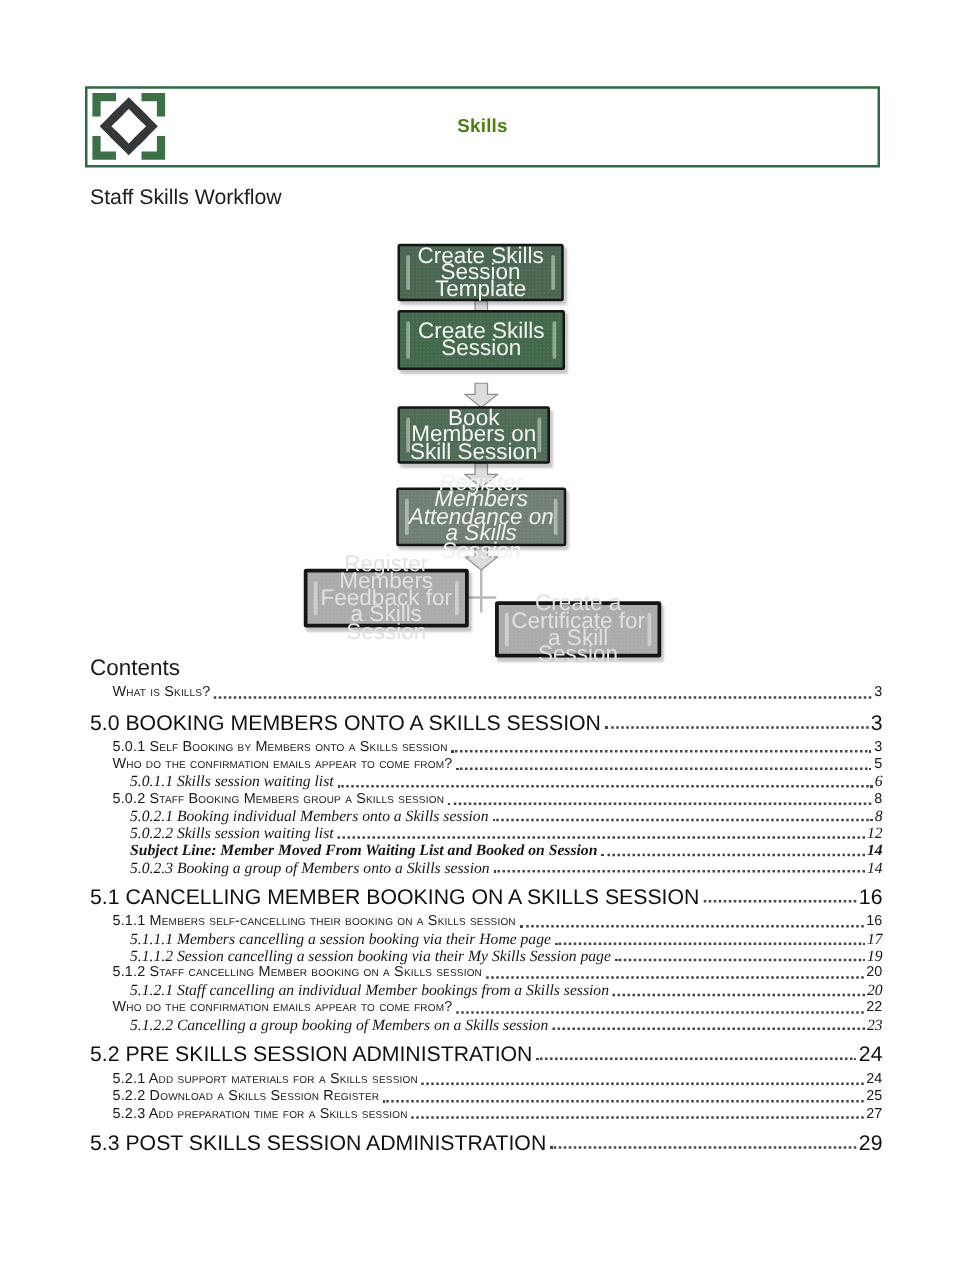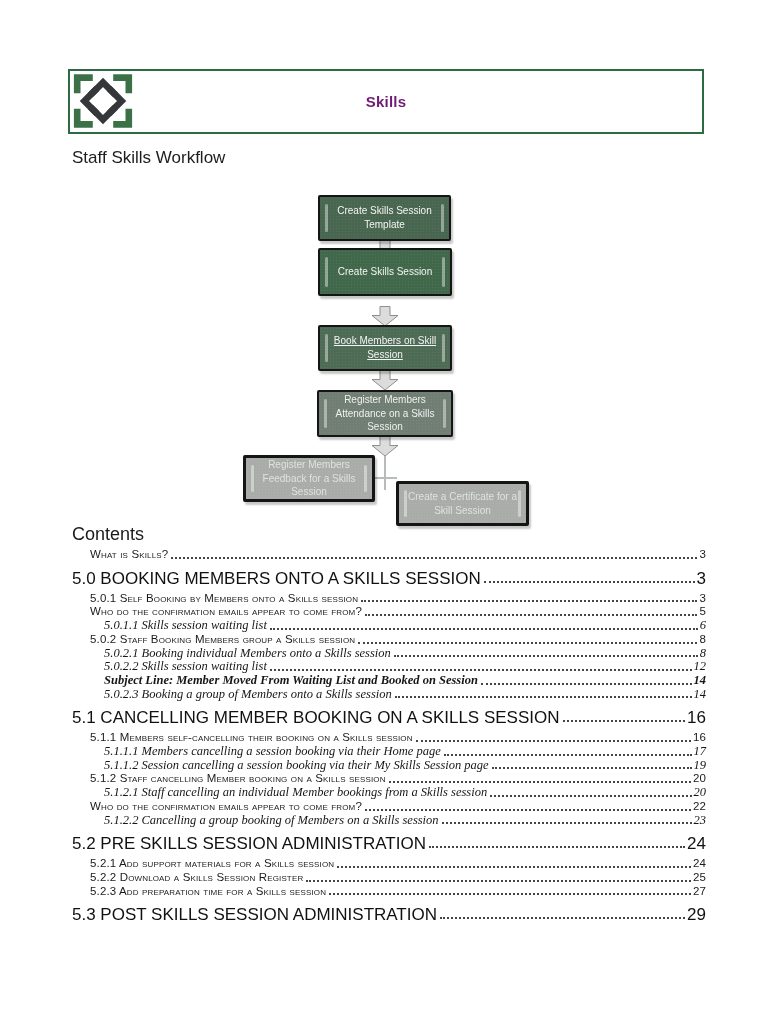--- a/index.html
+++ b/index.html
@@ -9,47 +9,47 @@
   }
 
   
   .header-box {
     position:absolute; left:68px; top:69px; width:636px; height:65px;
     box-sizing:border-box; border:2px solid #2e6b44; background:#ffffff;
   }
   .logo { position:absolute; left:3px; top:2px; width:60px; height:56px; }
   .header-title {
     position:absolute; left:0; right:0; top:50%; transform:translateY(-54%);
-    text-align:center; font-size:15px; font-weight:700; color:#701a75; letter-spacing:0.2px;
+    text-align:center; font-size:15px; font-weight:700; color:#4d7c0f; letter-spacing:0.2px;
   }
 
   
   .workflow-heading {
     position:absolute; left:72px; top:148px; font-size:17px; color:#1d1d1d;
   }
 
   
   .fc-box {
     position:absolute; box-sizing:border-box; border:2px solid #151515; border-radius:2px;
     display:flex; align-items:center; justify-content:center; text-align:center;
-    font-size:10px; line-height:13.6px; padding:2px 6px; z-index:3;
+    font-size:18px; line-height:13.6px; padding:2px 6px; z-index:3;
     box-shadow:2px 3px 2px rgba(0,0,0,0.22);
     background-image:radial-gradient(rgba(255,255,255,0.07) 1px, transparent 1px);
     background-size:3px 3px;
   }
   .fc-box::before, .fc-box::after {
     content:""; position:absolute; top:16%; bottom:16%; width:3px; border-radius:3px;
     background:rgba(255,255,255,0.42);
   }
   .fc-box::before { left:5px; }
   .fc-box::after  { right:5px; }
   .fc-green  { background-color:#486650; color:#f4f4f4; }
   .fc-green.b2 { background-color:#41684a; }
   .fc-green.b3 { background-color:#4e6b55; }
-  .fc-muted  { background-color:#717e73; color:#eff1ef; border-width:2px; }
+  .fc-muted  { background-color:#717e73; color:#eff1ef; border-width:2px;font-style:italic; }
   .fc-gray   { background-color:#a9aca9; color:#dfe2df; border-width:3px; }
 
   .fc-arrow { position:absolute; z-index:2; }
   .fc-line  { position:absolute; background:#b8bcb8; z-index:1; }
 
   
   .toc {
     position:absolute; left:72px; top:524px; width:634px;
   }
   .toc-title { font-size:18px; color:#1a1a1a; margin:0 0 3px 0; }
@@ -90,21 +90,21 @@
       </g>
     </svg>
     <div class="header-title">Skills</div>
   </div>
 
   <div class="workflow-heading">Staff Skills Workflow</div>
 
   <div>
     <div class="fc-box fc-green" style="left:318px; top:195px; width:133px; height:46px;">Create Skills Session Template</div>
     <div class="fc-box fc-green b2" style="left:318px; top:248px; width:134px; height:48px;">Create Skills Session</div>
-    <div class="fc-box fc-green b3" style="left:318px; top:325px; width:134px; height:46px;text-decoration:underline;">Book Members on Skill Session</div>
+    <div class="fc-box fc-green b3" style="left:318px; top:325px; width:122px; height:46px;">Book Members on Skill Session</div>
     <div class="fc-box fc-muted" style="left:317px; top:390px; width:136px; height:47px;">Register Members Attendance on a Skills Session</div>
     <div class="fc-box fc-gray" style="left:243px; top:455px; width:132px; height:47px;">Register Members Feedback for a Skills Session</div>
     <div class="fc-box fc-gray" style="left:396px; top:456px; width:133px; height:45px;margin-top:25px;">Create a Certificate for a Skill Session</div>
 
     <div class="fc-line" style="left:384px; top:452px; width:2px; height:38px;"></div>
     <div class="fc-line" style="left:374px; top:477px; width:23px; height:2px;"></div>
 
     <svg class="fc-arrow" style="left:371px; top:240px;" width="28" height="21" viewBox="0 0 28 21">
         <polygon points="9,0.5 19,0.5 19,9.5 27,9.5 14,20 1,9.5 9,9.5" fill="#dcdcdc" stroke="#8f8f8f" stroke-width="1"></polygon>
       </svg>

